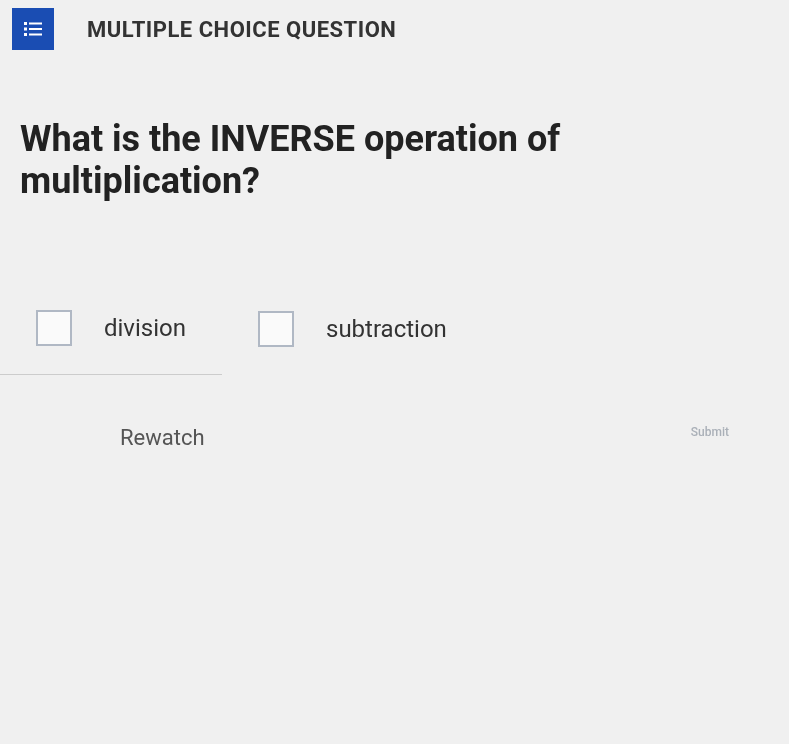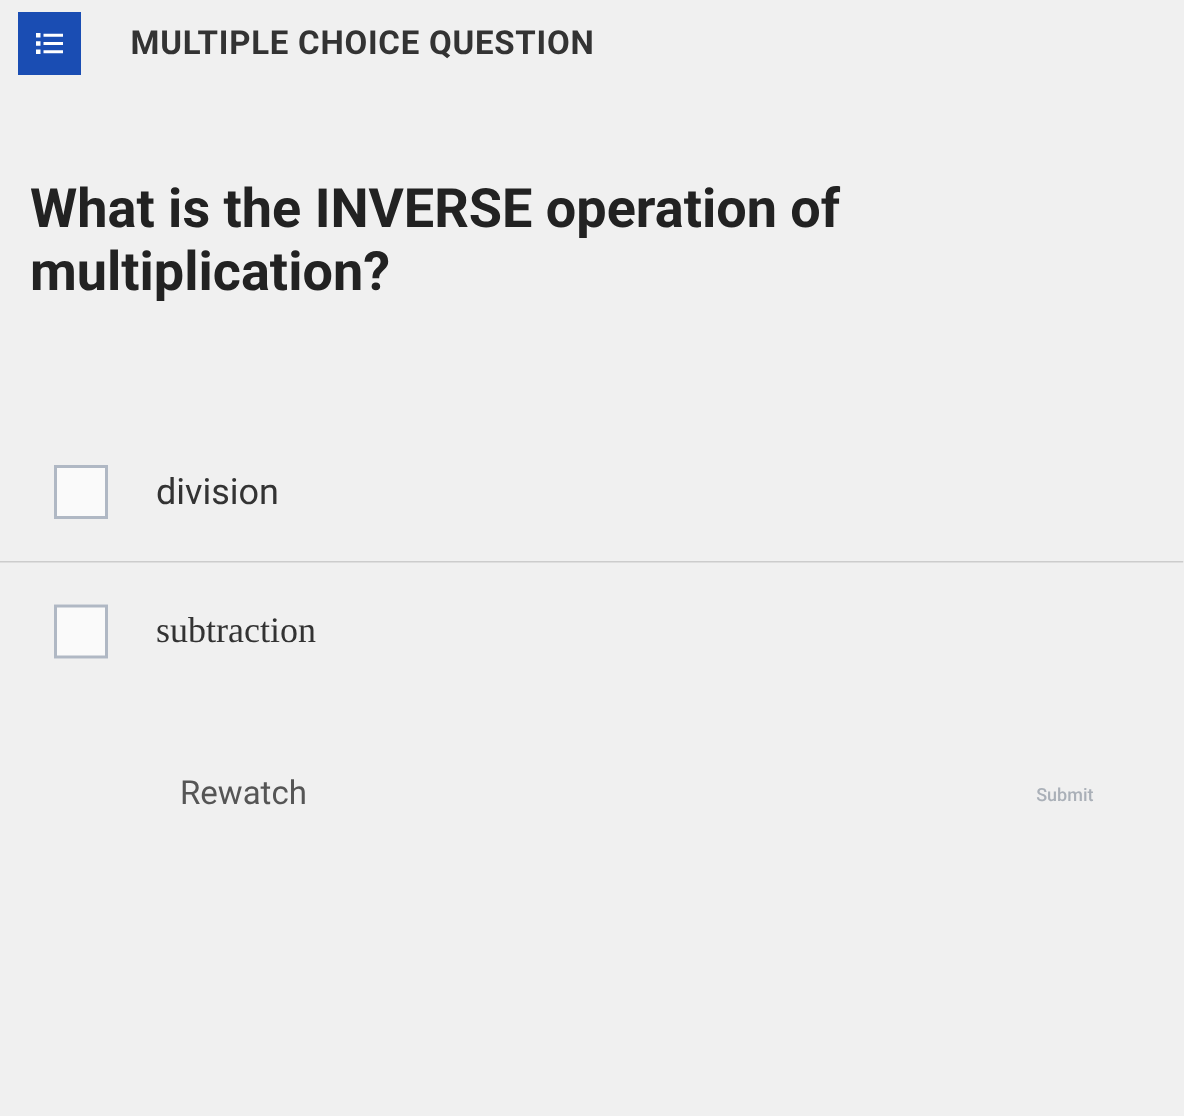--- a/index.html
+++ b/index.html
@@ -36,49 +36,48 @@
       letter-spacing: 0.5px;
     }
     .question-text {
       font-size: 36px;
       font-weight: 700;
       color: #222;
       padding: 60px 20px 80px 20px;
     }
     .options {
       display: flex;
-      flex-direction: column;
+      flex-direction: row;
     }
     .option-row {
       display: flex;
       align-items: center;
       gap: 32px;
       padding: 28px 36px;
       border-bottom: 1px solid #ccc;
       cursor: pointer;
     }
     .option-row:last-of-type {
       border-bottom: none;
-      font-family: Liberation Serif, serif;
     }
     .checkbox {
       width: 36px;
       height: 36px;
       border: 2px solid #b0b8c4;
       background: #fafafa;
       flex-shrink: 0;
     }
     .option-label {
       font-size: 24px;
       color: #333;
     }
     .footer {
       display: flex;
       justify-content: space-between;
-      align-items: center;
+      align-items: flex-start;
       padding: 50px 60px 10px 120px;
     }
     .rewatch {
       font-size: 22px;
       color: #555;
       cursor: pointer;
     }
     .submit {
       font-size: 12px;
       color: #aab0b8;

